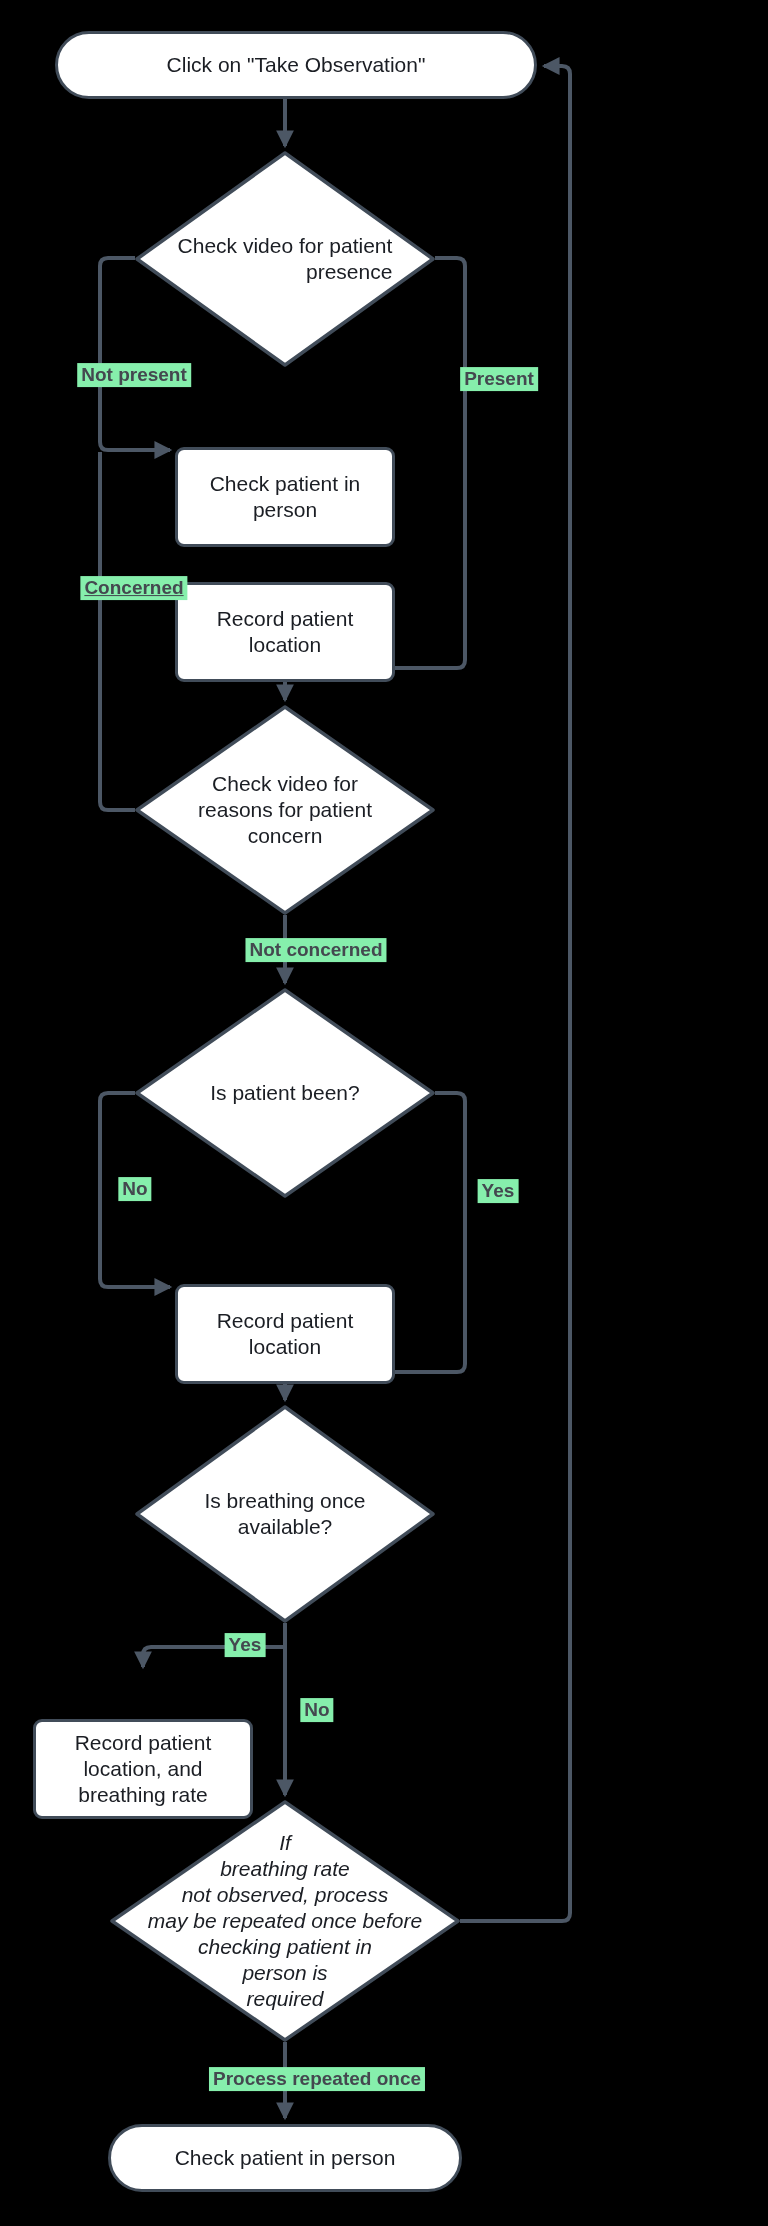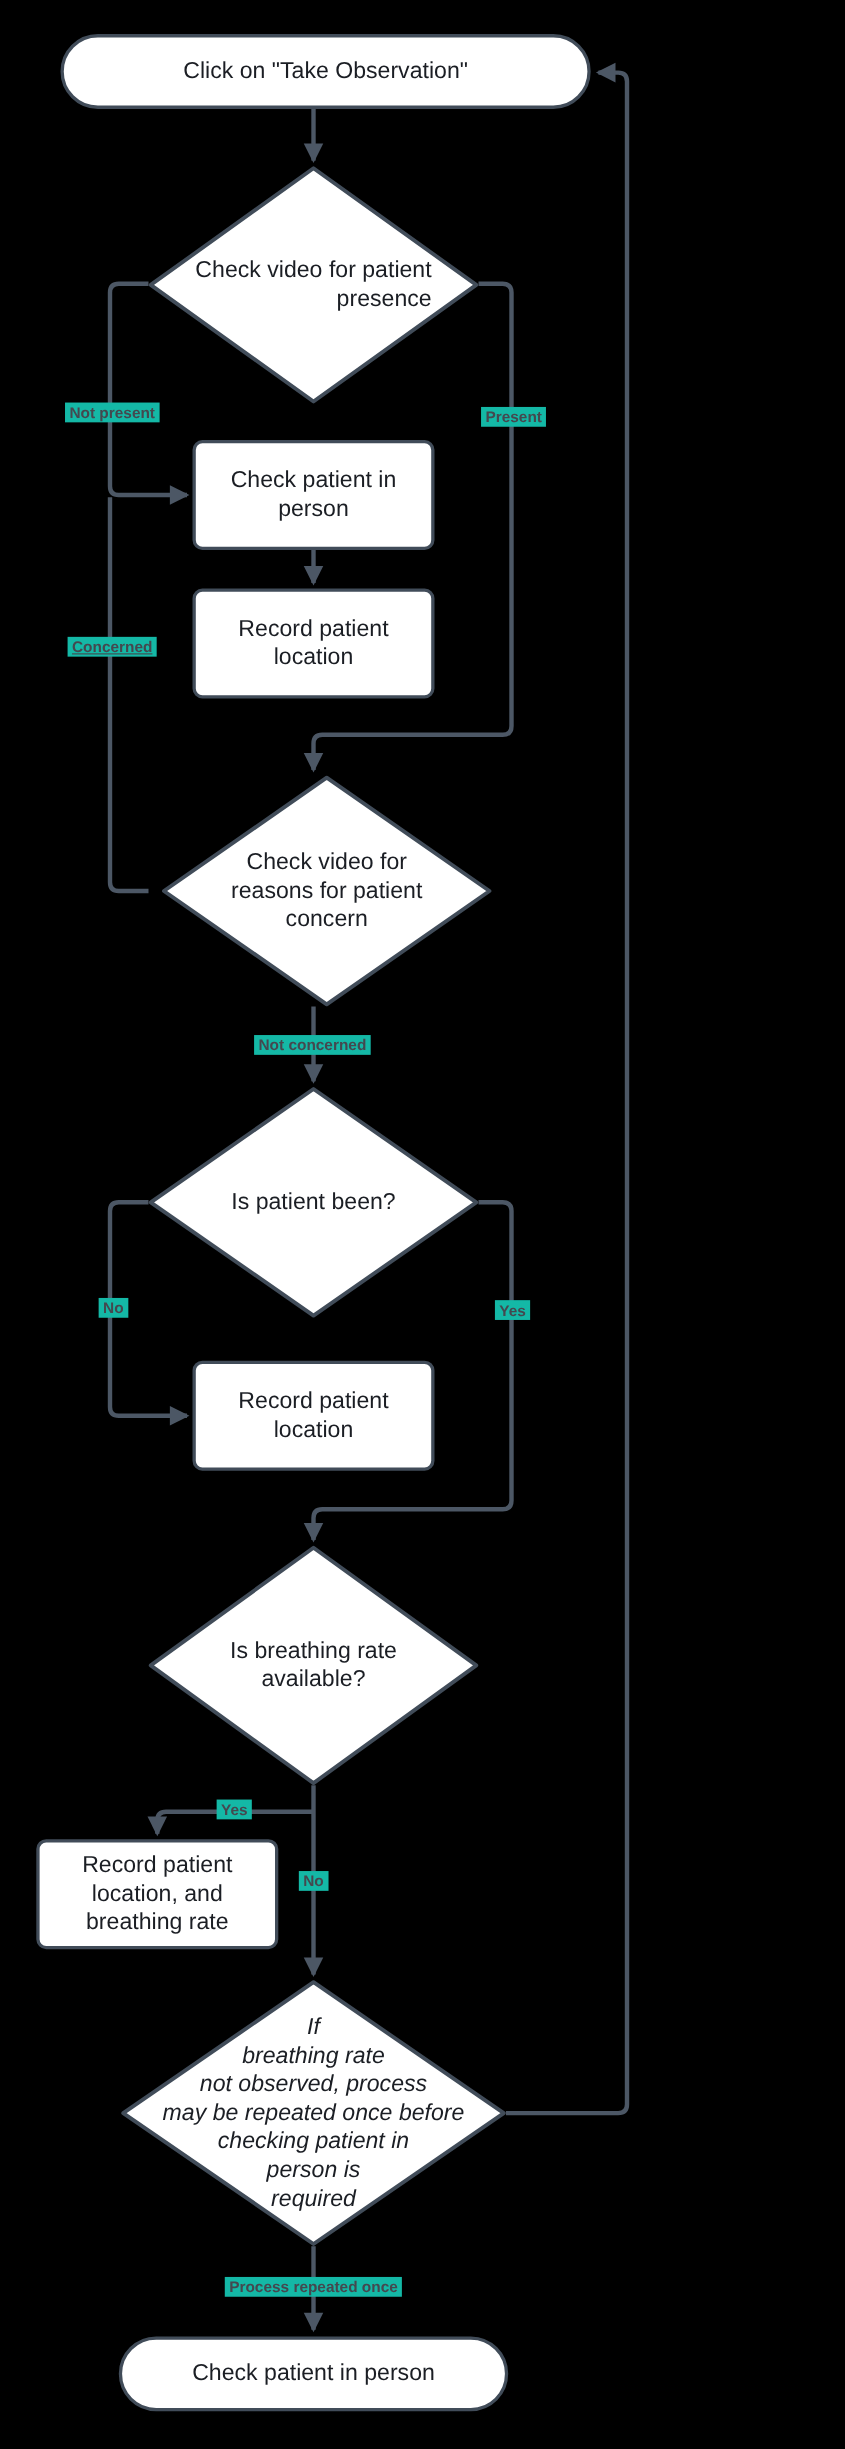--- a/index.html
+++ b/index.html
@@ -2,24 +2,24 @@
 <html><head>
 <meta charset="utf-8">
 <style>
   html,body{margin:0;padding:0;background:#000;}
   body{width:768px;height:2226px;position:relative;font-family:"Liberation Sans",sans-serif;}
   #stage{position:absolute;inset:0;width:768px;height:2226px;background:#000;overflow:hidden;}
   #edges{position:absolute;left:0;top:0;z-index:1;}
   .node{position:absolute;z-index:2;display:flex;align-items:center;justify-content:center;text-align:center;color:#1b1e24;font-size:21px;line-height:1.24;}
   .node .txt{white-space:pre-line;position:relative;z-index:3;}
   .terminator{background:#fff;border:3.5px solid #414c59;border-radius:36px;box-sizing:border-box;}
-  .process{background:#fff;border:3.5px solid #414c59;border-radius:9px;box-sizing:border-box;}
+  .process{background:#fff;border:3.5px solid #414c59;border-radius:9px;box-sizing:border-box;margin-top:47px;}
   .decision{background:transparent;border:none;}
   .decision svg{position:absolute;left:0;top:0;overflow:visible;z-index:1;}
-  .elabel{position:absolute;z-index:4;transform:translate(-50%,-50%);color:#44484f;background:#14b8a6;font-weight:bold;font-size:14px;white-space:nowrap;padding:1px 4px;line-height:1.15;}
+  .elabel{position:absolute;z-index:4;transform:translate(-50%,-50%);color:#44484f;background:#86efac;font-weight:bold;font-size:19px;white-space:nowrap;padding:1px 4px;line-height:1.15;margin-left:32px;}
 </style>
 </head>
 <body>
 
 <div id="stage">
 
   <svg id="edges" width="768" height="2226" viewBox="0 0 768 2226">
     <defs>
       <marker id="arrow" markerUnits="userSpaceOnUse" markerWidth="20" markerHeight="20" viewBox="0 0 18 18" refX="15" refY="9" orient="auto">
         <path d="M1,1 L17,9 L1,17 Z" fill="#4c5765"></path>
@@ -56,21 +56,21 @@
   <div class="node process" style="left:175px;top:400px;width:220px;height:100px;">
     <div class="txt">Check patient in
 person</div>
   </div>
 
   <div class="node process" style="left:175px;top:535px;width:220px;height:100px;">
     <div class="txt">Record patient
 location</div>
   </div>
 
-  <div class="node decision" style="left:147px;top:705px;width:300px;height:210px;">
+  <div class="node decision" style="left:135px;top:705px;width:300px;height:210px;">
     <svg width="300" height="210" viewBox="0 0 300 210">
       <polygon points="150,2 298,105 150,208 2,105" fill="#ffffff" stroke="#414c59" stroke-width="3.5" stroke-linejoin="round"></polygon>
     </svg>
     <div class="txt">Check video for
 reasons for patient
 concern</div>
   </div>
 
   <div class="node decision" style="left:135px;top:988px;width:300px;height:210px;">
     <svg width="300" height="210" viewBox="0 0 300 210">
@@ -81,21 +81,21 @@
 
   <div class="node process" style="left:175px;top:1237px;width:220px;height:100px;">
     <div class="txt">Record patient
 location</div>
   </div>
 
   <div class="node decision" style="left:135px;top:1405px;width:300px;height:218px;">
     <svg width="300" height="218" viewBox="0 0 300 218">
       <polygon points="150,2 298,109 150,216 2,109" fill="#ffffff" stroke="#414c59" stroke-width="3.5" stroke-linejoin="round"></polygon>
     </svg>
-    <div class="txt">Is breathing rate
+    <div class="txt">Is breathing once
 available?</div>
   </div>
 
   <div class="node process" style="left:33px;top:1672px;width:220px;height:100px;">
     <div class="txt">Record patient
 location, and
 breathing rate</div>
   </div>
 
   <div class="node decision" style="left:110px;top:1800px;width:350px;height:242px;font-style:italic;">

